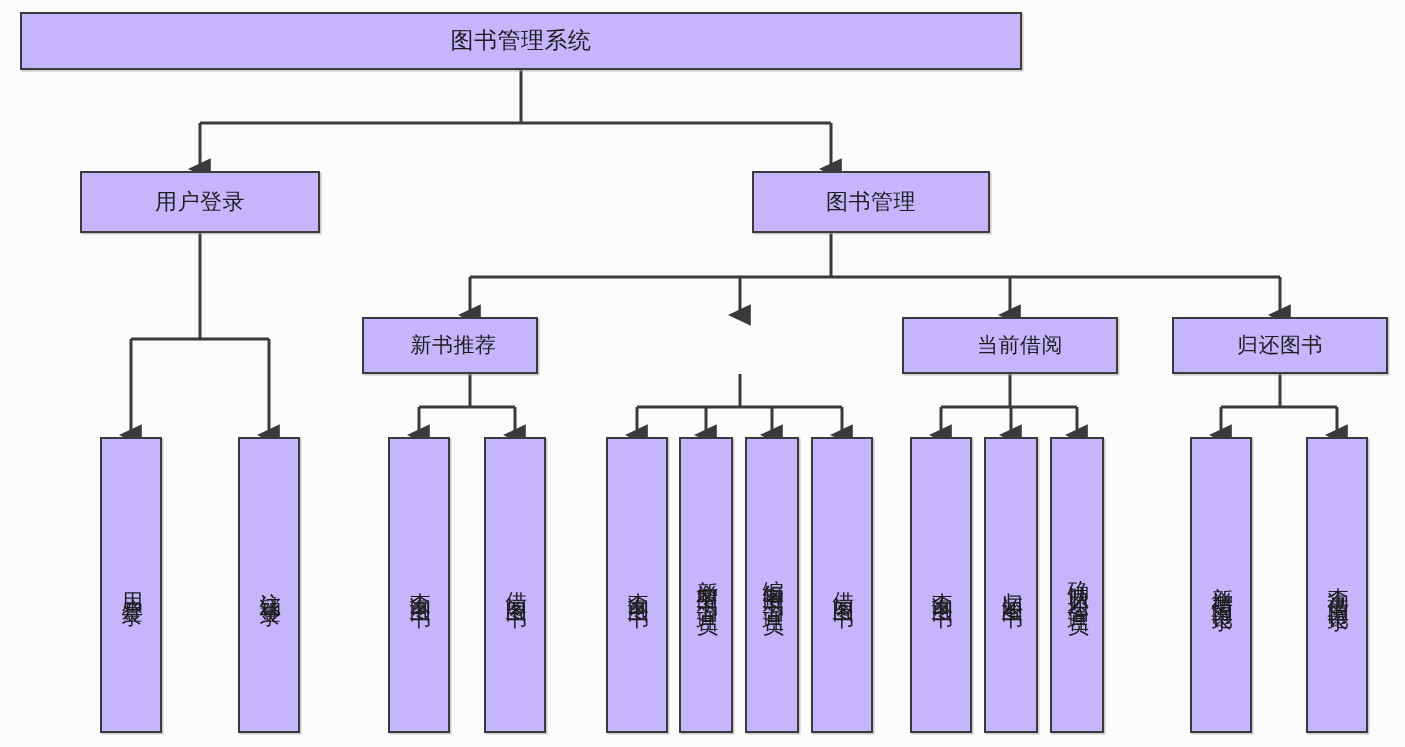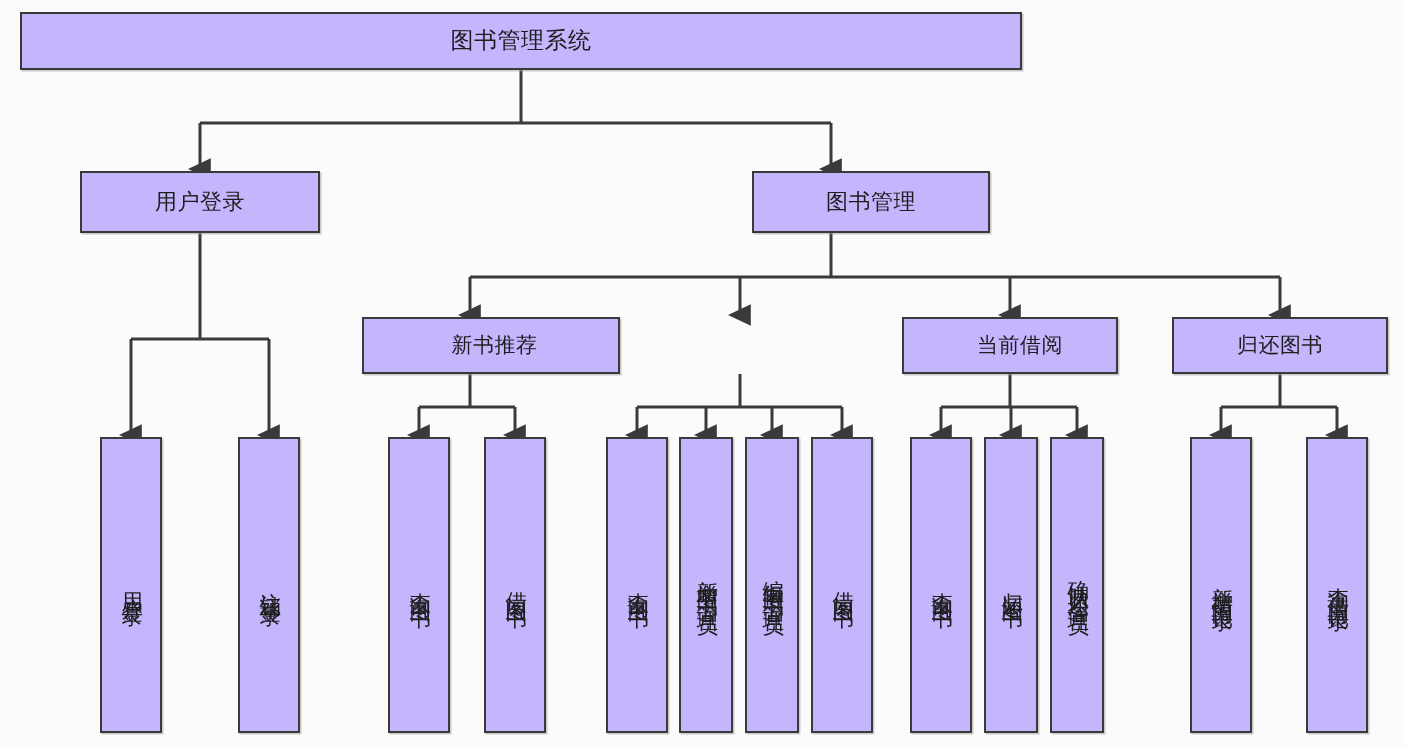--- a/index.html
+++ b/index.html
@@ -122,21 +122,21 @@
     <span class="label">图书管理系统</span>
   </div>
 
   <div class="node lvl2" style="left: 80px; top: 171px; width: 240px; height: 62px;">
     <span class="label">用户登录</span>
   </div>
   <div class="node lvl2" style="left: 712px; top: 171px; width: 238px; height: 62px; margin-left: 40px;">
     <span class="label">图书管理</span>
   </div>
 
-  <div class="node lvl3" style="left: 362px; top: 317px; width: 258px; height: 57px; padding-left: 7px;">
+  <div class="node lvl3" style="left: 362px; top: 317px; width: 176px; height: 57px; padding-left: 7px;">
     <span class="label">新书推荐</span>
   </div>
   <div class="node lvl3" style="left: 902px; top: 317px; width: 216px; height: 57px; padding-left: 20px;">
     <span class="label">当前借阅</span>
   </div>
   <div class="node lvl3" style="left: 1172px; top: 317px; width: 216px; height: 57px;">
     <span class="label">归还图书</span>
   </div>
 
   <div id="leaf-container">

